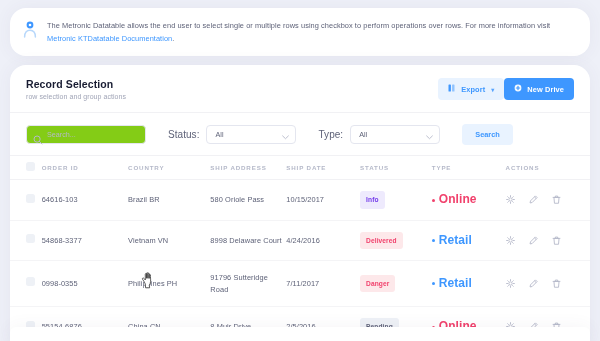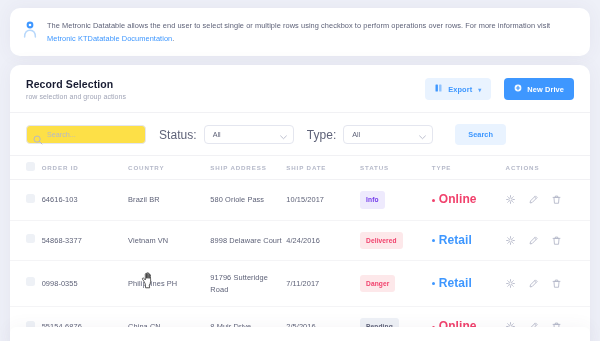--- a/index.html
+++ b/index.html
@@ -6,21 +6,21 @@
   html, body {
     width: 600px; height: 341px;
     background: #eef0f8;
     font-family: "Liberation Sans", sans-serif;
     overflow: hidden;
   }
   body { padding: 0 10px; position: relative; }
 
   .card {
     background: #ffffff;
-    border-radius: 10px;
+    border-radius: 16px;
     box-shadow: 0 0 18px 0 rgba(82,63,105,.06);
   }
 
   
   .banner {
     margin-top: 8px;
     padding: 11px 14px 11px 12px;
     display: flex;
     align-items: flex-start;
     gap: 9px;
@@ -42,21 +42,21 @@
   .card-head {
     display: flex;
     align-items: center;
     justify-content: space-between;
     padding: 13px 16px 12px 16px;
     border-bottom: 1px solid #f1f1f4;
   }
   .card-title { font-size: 10.5px; font-weight: bold; color: #181c32; letter-spacing: .1px; }
   .card-sub { font-size: 7px; color: #a1a5b7; margin-top: 3px; letter-spacing: .05px; }
 
-  .head-actions { display: flex; align-items: center; gap: 13px; }
+  .head-actions { display: flex; align-items: center; gap: 0; }
   .btn {
     display: inline-flex; align-items: center; gap: 5px;
     border: none; border-radius: 4px;
     font-size: 7.4px; font-weight: bold;
     padding: 6px 10px; cursor: pointer;
     letter-spacing: .1px;
     white-space: nowrap;
   }
   .btn-export { background: #e9f3ff; color: #3e97ff; }
   .btn-new { background: #3e97ff; color: #ffffff; }
@@ -67,32 +67,32 @@
     display: flex; align-items: center;
     padding: 11px 16px 10px 16px;
     gap: 0;
   }
   .search-box {
     position: relative;
     width: 120px; height: 19px;
     border: 1px solid #e4e6ef; border-radius: 4px;
     display: flex; align-items: center;
     padding-left: 20px;
-    background: #fde047;
+    background: #84cc16;
   }
   .search-ico { position: absolute; left: 6px; top: 4.5px; }
   .search-box input {
     border: none; outline: none; width: 100%;
     font-size: 7.2px; color: #5e6278;
     font-family: "Liberation Sans", sans-serif;
     background: transparent;
   }
   .search-box input::placeholder { color: #b5b9c9; }
 
-  .flabel { font-size: 12px; color: #5e6278; margin-left: 13px; margin-right: 7px; letter-spacing: .05px; }
+  .flabel { font-size: 10px; color: #5e6278; margin-left: 22px; margin-right: 7px; letter-spacing: .05px; }
   .fselect {
     position: relative;
     width: 90px; height: 19px;
     border: 1px solid #e4e6ef; border-radius: 4px;
     display: flex; align-items: center;
     padding: 0 16px 0 8px;
     font-size: 7.2px; color: #5e6278;
     background: #fff; cursor: pointer;
   }
   .fselect .chev { position: absolute; right: 6px; top: 6.5px; }

